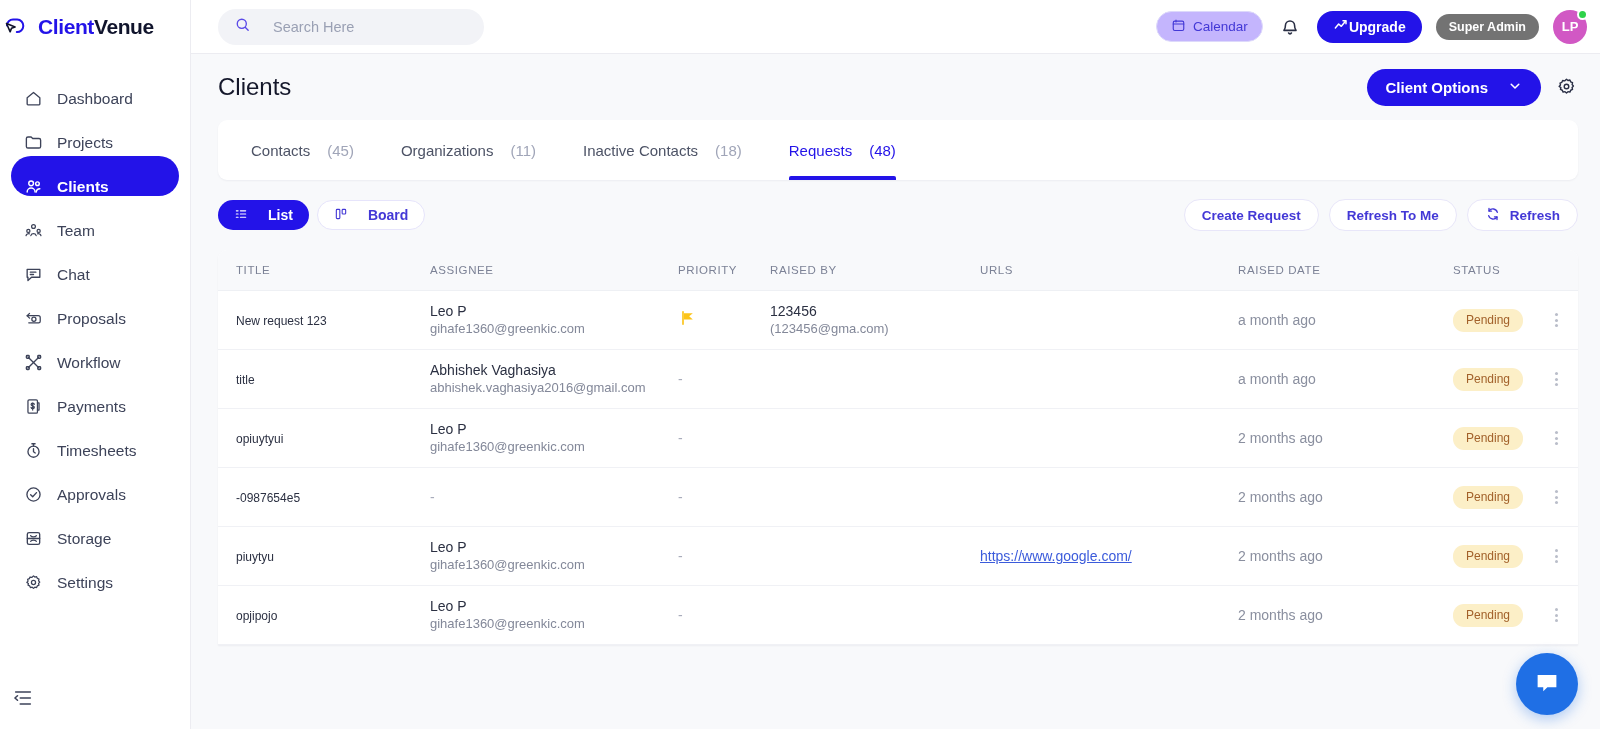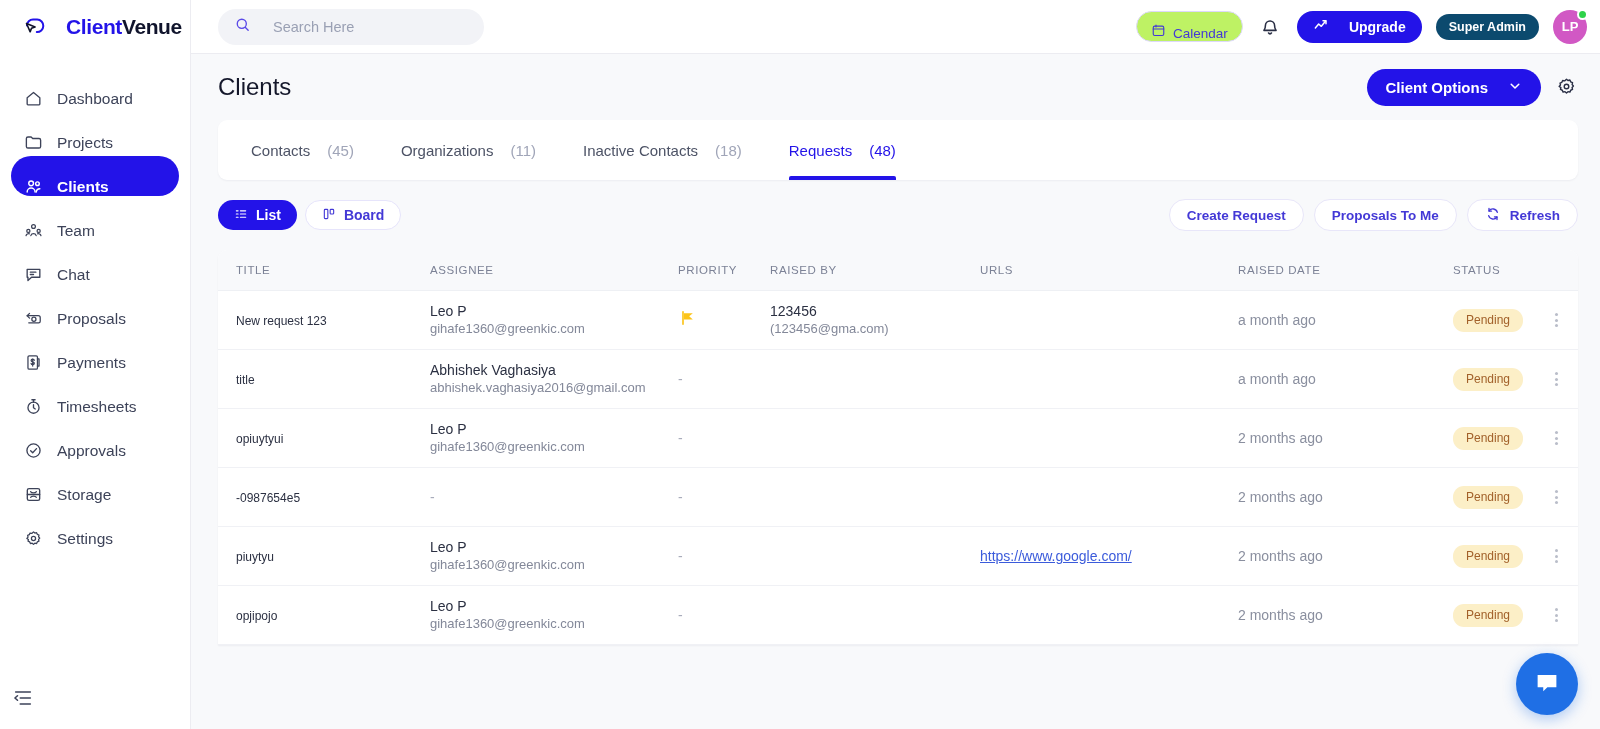--- a/index.html
+++ b/index.html
@@ -14,21 +14,21 @@
   
   .sidebar {
     width: 191px; height: 729px;
     background: #ffffff;
     border-right: 1px solid #ececf1;
     flex: 0 0 191px;
     position: relative;
   }
   .brand {
     height: 54px; display: flex; align-items: center;
-    padding-left: 20px; gap: 16px; text-align: center;
+    gap: 8px; text-align: center;
   }
   .brand-logo { width: 30px; height: 30px; flex: 0 0 30px; }
   .brand-text { font-size: 21px; font-weight: 700; letter-spacing: -0.4px; white-space: nowrap; }
   .brand-text .b1 { color: #2313e8; }
   .brand-text .b2 { color: #10142c; }
 
   .nav { margin-top: 14px; }
   .nav-item {
     display: flex; align-items: flex-end; gap: 14px;
     height: 40px; margin: 4px 11px; padding-left: 12px;
@@ -60,35 +60,35 @@
     cursor: text;
   }
   .search-input {
     border: none; outline: none; background: transparent;
     font-family: "Liberation Sans", sans-serif; font-size: 14.5px;
     color: #9aa0b4; width: 195px;
   }
   .search-input::placeholder { color: #9aa0b4; }
   .topbar-right { margin-left: auto; display: flex; align-items: center; gap: 14px; }
   .pill-calendar {
-    display: flex; align-items: flex-end; gap: 7px;
+    display: flex; align-items: center; gap: 7px;
     height: 31px; padding: 0 14px; border-radius: 16px;
     border: 1px solid #ddd9fb; color: #4338d6; font-size: 13.5px;
-    background: #bef264; cursor: pointer; white-space: nowrap;
+    background: #c4b5fd; cursor: pointer; white-space: nowrap;
   }
   .bell-btn { width: 26px; height: 26px; cursor: pointer; display:flex; align-items:center; justify-content:center; }
   .btn-upgrade {
-    display: flex; align-items: center; gap: 20px;
+    display: flex; align-items: center; gap: 0;
     height: 32px; padding: 0 16px; border-radius: 16px;
     background: #2313e8; color: #fff; font-size: 14px; font-weight: 700;
     cursor: pointer; white-space: nowrap;
   }
   .badge-role {
     height: 26px; padding: 0 13px; border-radius: 13px;
-    background: #0c4a6e; color: #ffffff; font-size: 12.5px; font-weight: 700;
+    background: #737373; color: #ffffff; font-size: 12.5px; font-weight: 700;
     display: flex; align-items: center; white-space: nowrap; cursor: pointer;
   }
   .avatar-wrap { position: relative; width: 34px; height: 34px; cursor: pointer; }
   .avatar {
     width: 34px; height: 34px; border-radius: 50%;
     background: #d158c4; color: #ffffff;
     display: flex; align-items: center; justify-content: center;
     font-size: 13px; font-weight: 700;
   }
   .avatar-dot {
@@ -128,21 +128,21 @@
   .tab.active .count { color: #2313e8; }
   .tab.active::after {
     content: ""; position: absolute; left: 0; right: 0; bottom: 0;
     height: 4px; background: #2313e8; border-radius: 2px 2px 0 0;
   }
 
   
   .toolbar { height: 70px; display: flex; align-items: center; }
   .seg-group { display: flex; align-items: center; gap: 8px; }
   .seg {
-    display: flex; align-items: center; gap: 8px;
+    display: flex; align-items: center; gap: 20px;
     height: 30px; padding: 0 16px; border-radius: 15px;
     font-size: 14px; font-weight: 700; cursor: pointer; white-space: nowrap;
   }
   .seg.on { background: #2313e8; color: #ffffff; }
   .seg.off { background: #ffffff; color: #4338d6; border: 1px solid #e6e4fb; }
   .toolbar-right { margin-left: auto; display: flex; align-items: center; gap: 10px; }
   .btn-ghost {
     display: flex; align-items: center; gap: 9px;
     height: 32px; padding: 0 17px; border-radius: 16px;
     background: #ffffff; border: 1px solid #e8e6f9; color: #4338d6;
@@ -272,20 +272,32 @@
         <span class="nav-ico">
           <svg width="19" height="19" viewBox="0 0 24 24" fill="none" stroke="currentColor" stroke-width="1.6" stroke-linecap="round" stroke-linejoin="round">
               <path d="M4 8.5h14a2.5 2.5 0 012.5 2.5v4.5a2 2 0 01-2 2H6"></path>
               <path d="M4 8.5l3-3M4 8.5l3 3"></path>
               <circle cx="12.5" cy="13" r="2.6"></circle>
             </svg>
         </span>
         <span>Proposals</span>
       </div>
 
+      <div class="nav-item">
+        <span class="nav-ico">
+          <svg width="19" height="19" viewBox="0 0 24 24" fill="none" stroke="currentColor" stroke-width="1.7" stroke-linecap="round" stroke-linejoin="round">
+              <path d="M5 5l14 14M19 5L5 19"></path>
+              <rect x="3" y="3.2" width="3.6" height="3.6" rx="1"></rect>
+              <rect x="17.4" y="3.2" width="3.6" height="3.6" rx="1"></rect>
+              <rect x="3" y="17.2" width="3.6" height="3.6" rx="1"></rect>
+              <rect x="17.4" y="17.2" width="3.6" height="3.6" rx="1"></rect>
+            </svg>
+        </span>
+        <span>Workflow</span>
+      </div>
 
       <div class="nav-item">
         <span class="nav-ico">
           <svg width="19" height="19" viewBox="0 0 24 24" fill="none" stroke="currentColor" stroke-width="1.6" stroke-linecap="round" stroke-linejoin="round">
               <rect x="5" y="3.5" width="12" height="17" rx="1.6"></rect>
               <path d="M11 7.5v9M13 9.2a2 2 0 00-2-1.4c-1.1 0-2 .7-2 1.7s.9 1.4 2 1.7 2 .7 2 1.7-.9 1.7-2 1.7a2 2 0 01-2-1.4"></path>
               <path d="M17 7.5h2v9h-2"></path>
             </svg>
         </span>
         <span>Payments</span>
@@ -453,21 +465,21 @@
             </span>
             <span>Board</span>
           </div>
         </div>
 
         <div class="toolbar-right">
           <div class="btn-ghost">
             <span>Create Request</span>
           </div>
           <div class="btn-ghost">
-            <span>Proposals To Me</span>
+            <span>Refresh To Me</span>
           </div>
           <div class="btn-ghost">
             <span>
               <svg width="16" height="16" viewBox="0 0 24 24" fill="none" stroke="#4338d6" stroke-width="2" stroke-linecap="round" stroke-linejoin="round">
                   <path d="M18.5 9.5A7 7 0 006 7.5"></path>
                   <path d="M5.5 14.5A7 7 0 0018 16.5"></path>
                   <path d="M6 3.8v3.8h3.8M18 20.2v-3.8h-3.8"></path>
                 </svg>
             </span>
             <span>Refresh</span>

